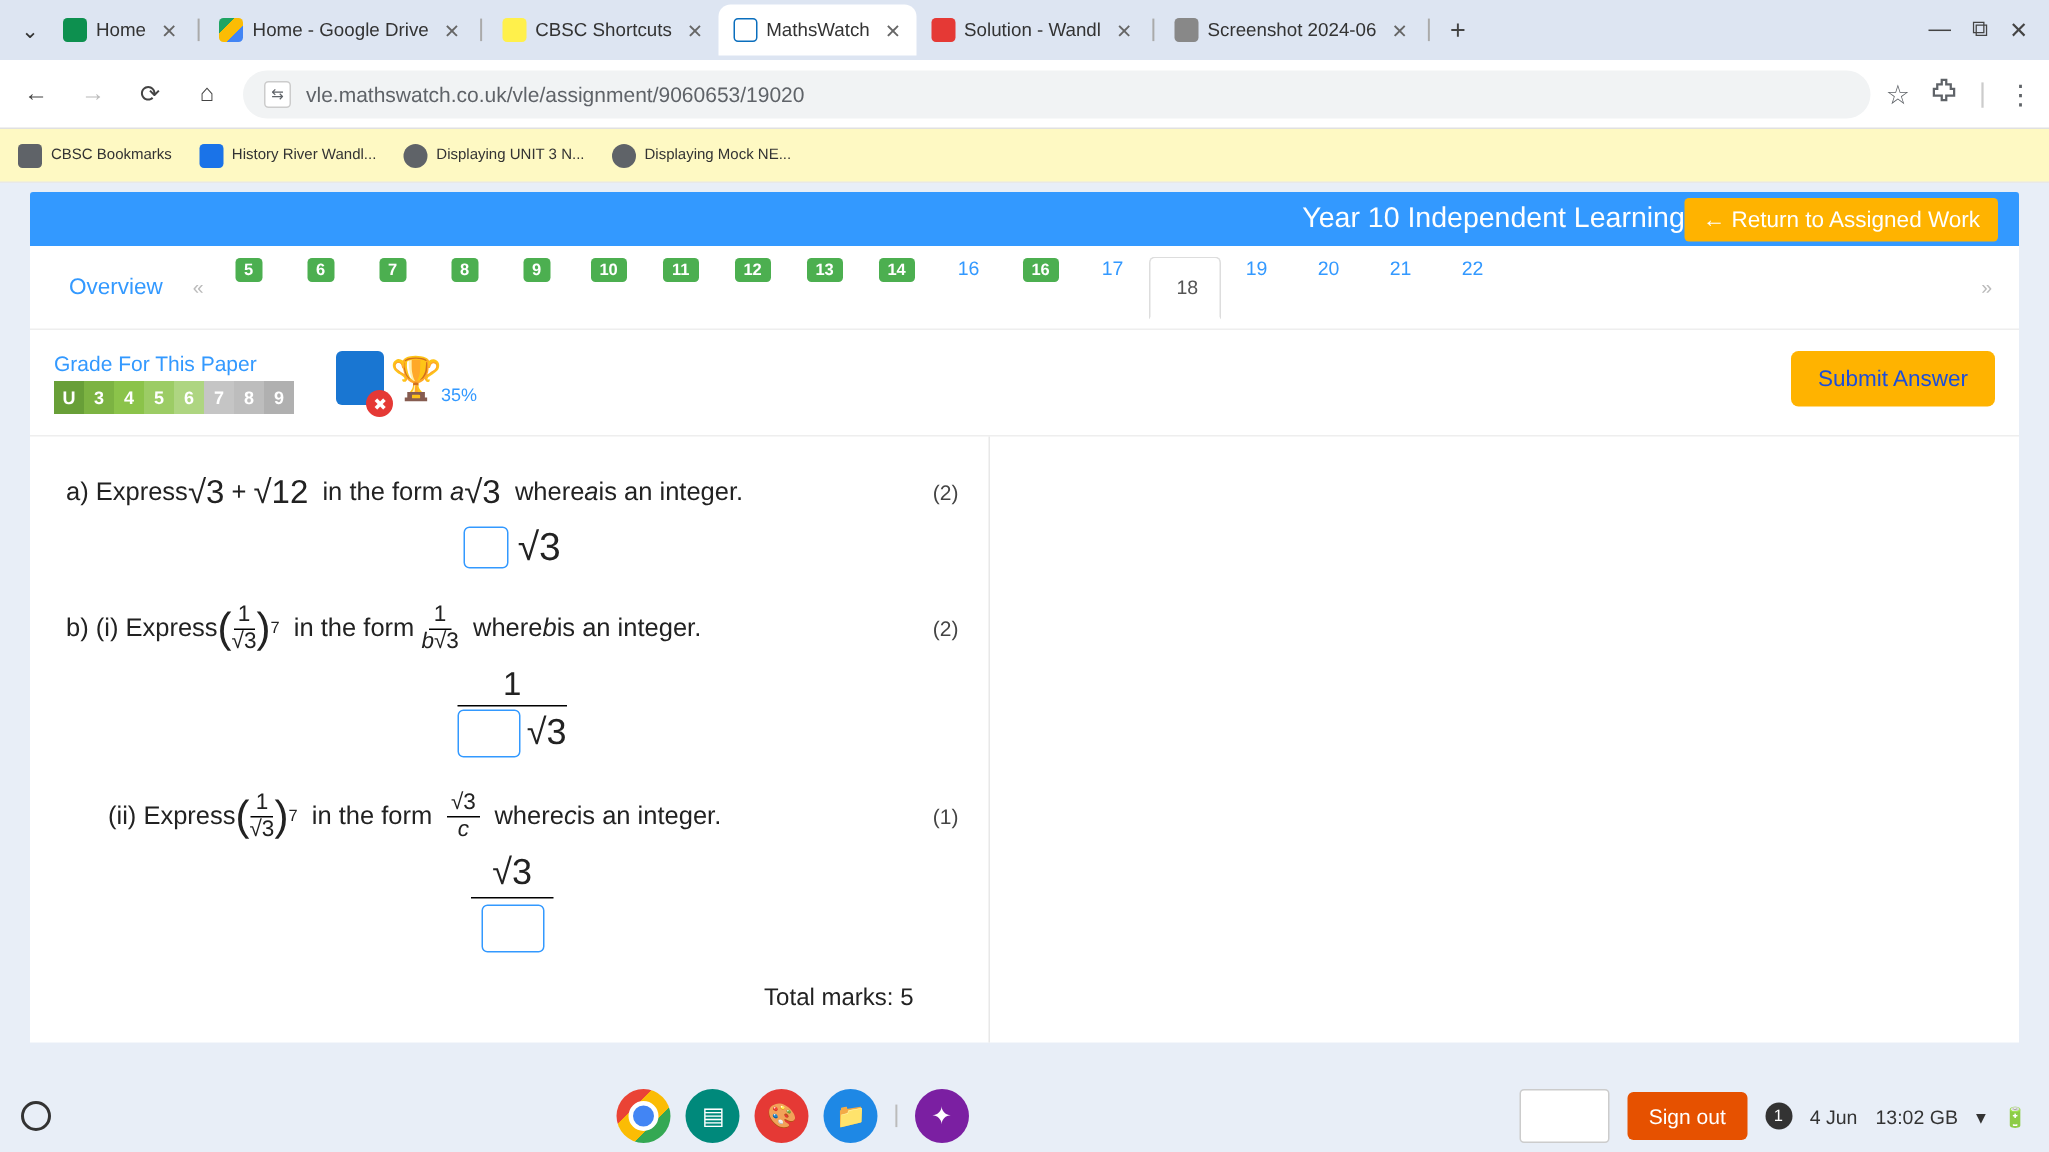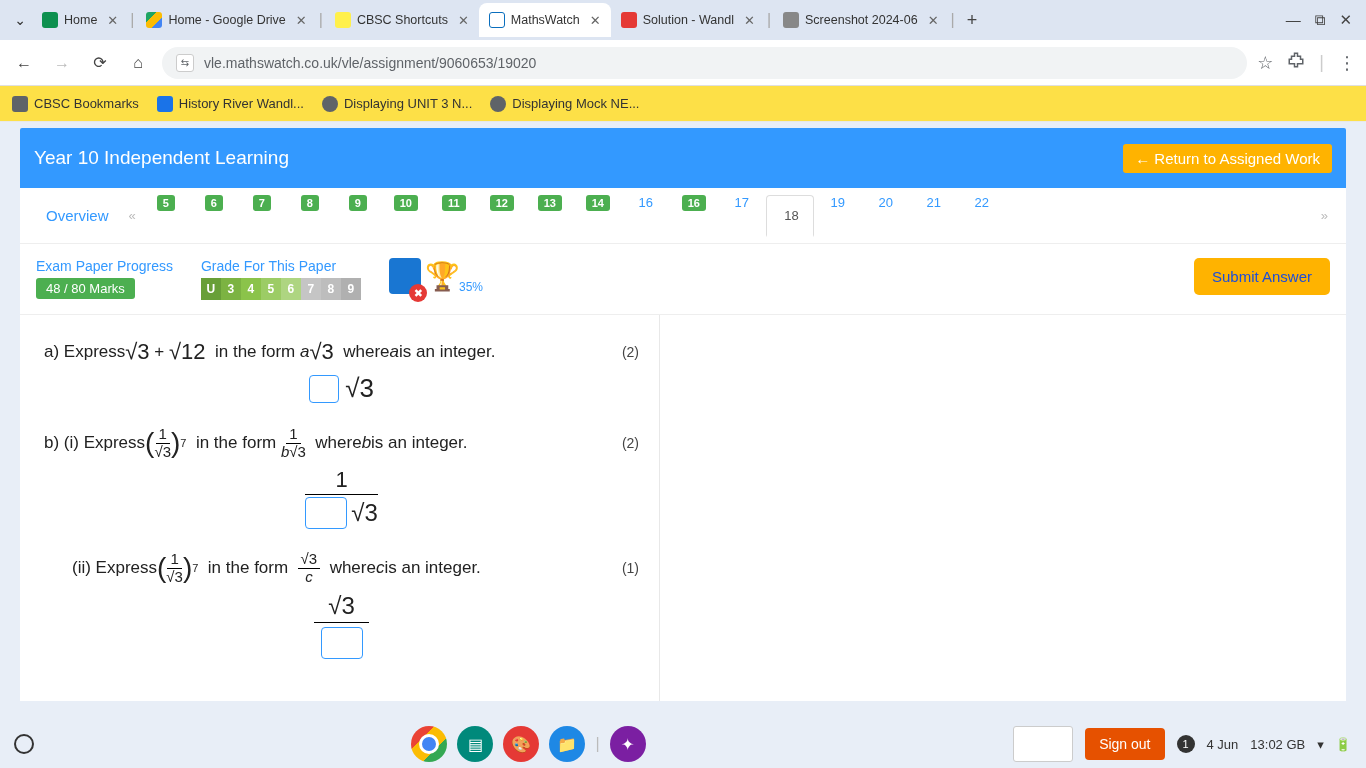--- a/index.html
+++ b/index.html
@@ -21,30 +21,30 @@
   .fav-red { background: #e53935; }
   .fav-globe { background: #888; border-radius:50%; }
   .win-controls { display: flex; gap: 14px; font-size: 15px; color: #444; padding-right: 6px; }
 
   .addr-bar { background: #fff; height: 46px; display: flex; align-items: center; padding: 0 10px; gap: 10px; border-bottom: 1px solid #e0e0e0;}
   .nav-btn { width: 28px; text-align: center; color: #444; font-size: 16px; }
   .url-box { flex: 1; background: #f1f3f4; border-radius: 20px; height: 32px; display: flex; align-items: center; padding: 0 14px; gap: 10px; color: #5f6368; font-size: 14px; }
   .url-box .site-icon { width:18px; height:18px; background:#fff; border:1px solid #ccc; border-radius:3px; display:flex; align-items:center; justify-content:center; font-size:10px;}
   .addr-right { display:flex; gap:14px; align-items:center; color:#5f6368; font-size:18px;}
 
-  .bookmarks-bar { background:#fde047; height:36px; display:flex; align-items:center; padding:0 12px; gap:18px; font-size:13px; color:#333; border-bottom:1px solid #e8e8e8;}
+  .bookmarks-bar { background:#fef9c3; height:36px; display:flex; align-items:center; padding:0 12px; gap:18px; font-size:10px; color:#333; border-bottom:1px solid #e8e8e8;}
   .bm-item { display:flex; align-items:center; gap:6px;}
   .bm-icon { width:16px; height:16px; border-radius:3px; flex-shrink:0;}
   .bm-folder { background:#5f6368;}
   .bm-blue { background:#1a73e8;}
   .bm-globe2 { background:#5f6368; border-radius:50%;}
 
   
   .page-wrap { padding: 6px 20px 0 20px; }
-  .app-header { background:#3399ff; color:#fff; height:60px; display:flex; align-items:center; justify-content:space-between; padding:0 14px; border-radius:2px 2px 0 0;}
+  .app-header { background:#3399ff; color:#fff; height:36px; display:flex; align-items:center; justify-content:flex-end; padding:0 14px; border-radius:2px 2px 0 0;}
   .app-title { font-size:19px; font-weight:400;}
   .return-btn { background:#ffb300; color:#fff; padding:6px 12px; border-radius:3px; font-size:15px;}
   .app-body { background:#fff; }
 
   .qnav { display:flex; align-items:center; border-bottom:1px solid #eee; height:56px; padding:0 12px;}
   .overview { color:#3399ff; font-size:15px; padding:0 14px;}
   .qnav-scroll { color:#bbb; padding:0 6px; font-size:13px;}
   .qnum { min-width:48px; text-align:center; font-size:13px;}
   .qnum span.badge { background:#4caf50; color:#fff; padding:2px 6px; border-radius:3px; font-size:11px; font-weight:bold;}
   .qnum.blue { color:#3399ff;}
@@ -212,24 +212,20 @@
           <div class="qnum blue">19</div>
           <div class="qnum blue">20</div>
           <div class="qnum blue">21</div>
           <div class="qnum blue">22</div>
         </div>
       <div class="qnav-scroll">»</div>
     </div>
 
     <div class="progress-row">
       <div class="prog-block">
-        <div class="plabel">Exam Paper Progress</div>
-        <div class="exam-badge">48 / 80 Marks</div>
-      </div>
-      <div class="prog-block">
         <div class="plabel">Grade For This Paper</div>
         <div class="grade-boxes" id="grade-boxes">
             <div class="gb u">U</div>
             <div class="gb g3">3</div>
             <div class="gb g4">4</div>
             <div class="gb g5">5</div>
             <div class="gb g6">6</div>
             <div class="gb g7">7</div>
             <div class="gb g8">8</div>
             <div class="gb g9">9</div>
@@ -309,20 +305,21 @@
           <span> is an integer.</span>
           <span class="marks">(1)</span>
         </div>
         <div class="ans-line">
           <span class="frac big2" style="align-items:center">
             <span class="vnum sqrt" style="font-size:24px">√3</span>
             <span class="vden"><input class="ans-box lg" style=""></span>
           </span>
         </div>
 
+        <div class="total-marks">Total marks: 5</div>
       </div>
       <div style="flex:1"></div>
     </div>
   </div>
 </div>
 
 <div class="shelf">
   <div class="shelf-left">
       <div class="circle-ic"></div>
     </div>

